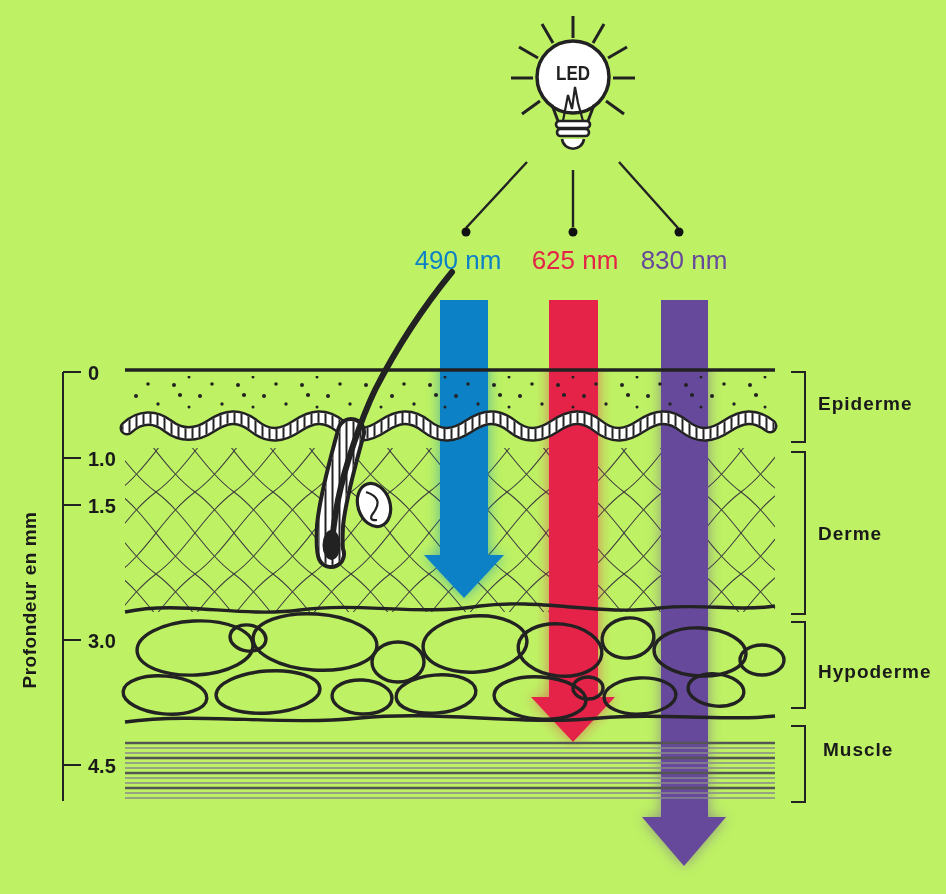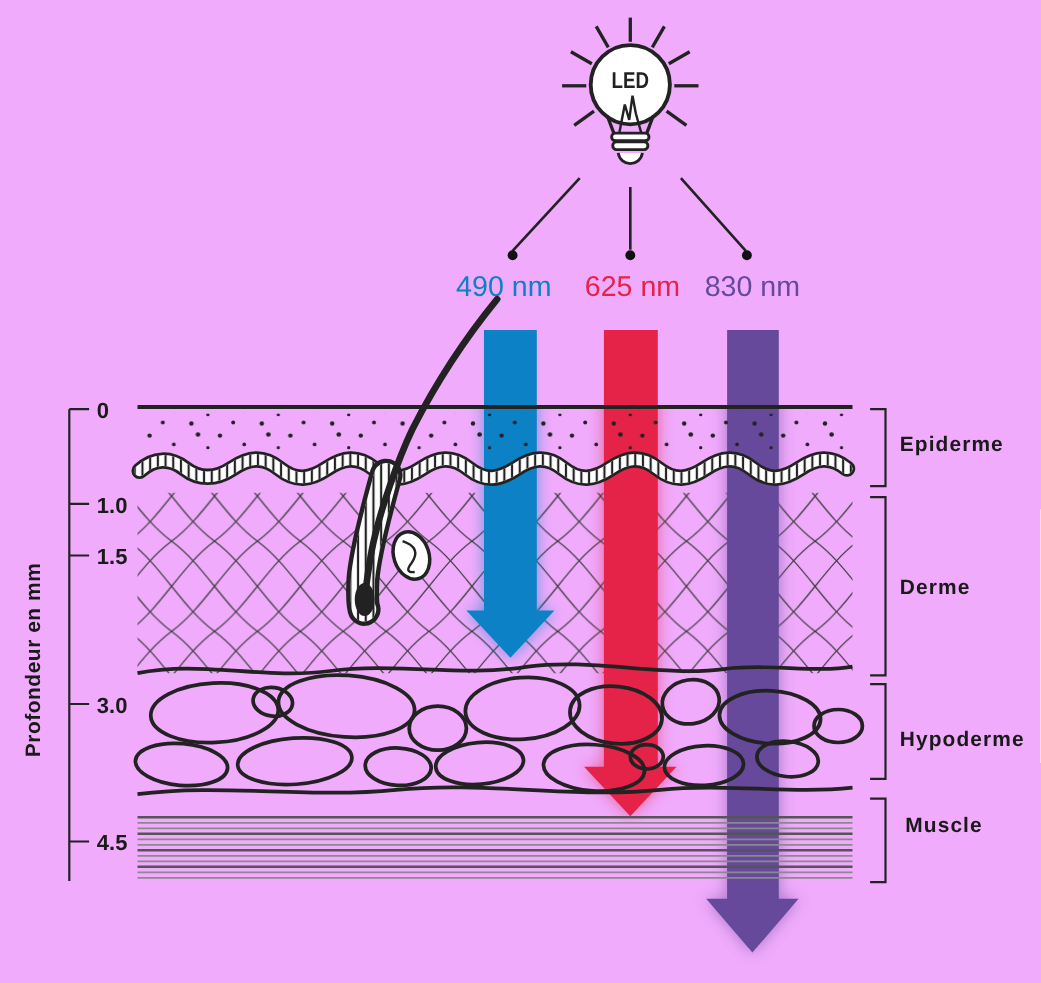--- a/index.html
+++ b/index.html
@@ -1,16 +1,16 @@
 <!DOCTYPE html>
 <html><head>
 <meta charset="utf-8">
 <style>
   html,body{margin:0;padding:0;background:#ffffff;}
-  .stage{position:relative;width:946px;height:894px;background:#f0abfc;overflow:hidden;
+  .stage{position:relative;width:946px;height:894px;background:#bef264;overflow:hidden;
          font-family:"Liberation Sans", sans-serif;}
   svg{display:block;}
   text{font-family:"Liberation Sans", sans-serif;}
   .wl-label{font-size:26px;font-weight:400;}
   .led-label{font-size:21px;font-weight:700;fill:#222;}
   .tick-label{font-size:20px;font-weight:700;fill:#1a1a1a;}
   .axis-title{font-size:19px;font-weight:700;fill:#1a1a1a;letter-spacing:.5px;}
   .layer-label{font-size:19px;font-weight:700;fill:#1a1a1a;letter-spacing:1px;}
   .ink{stroke:#222;fill:none;}
   .halo{opacity:.55;}

